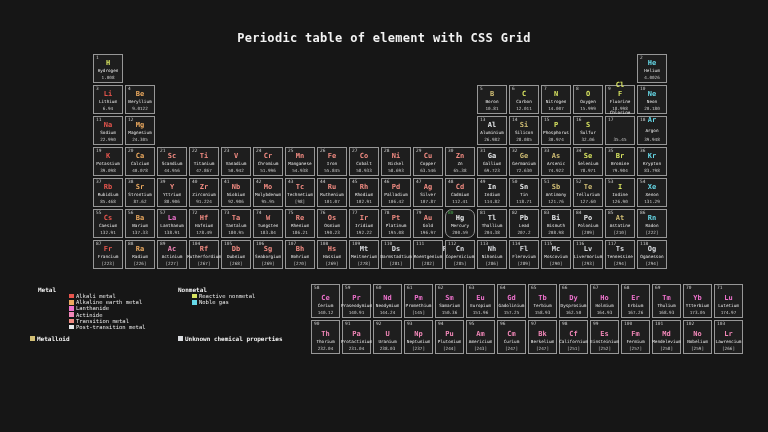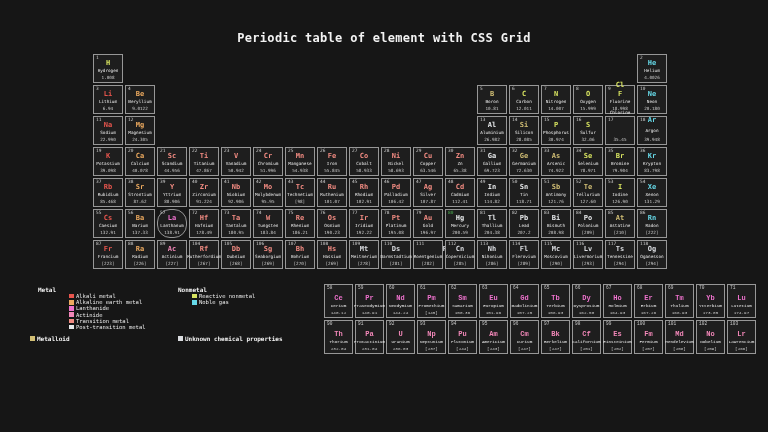--- a/index.html
+++ b/index.html
@@ -11,23 +11,23 @@
   .title{
     position:absolute;top:31px;left:0;right:0;text-align:center;
     font-size:12px;font-weight:bold;color:#f2f2f2;letter-spacing:0.3px;
   }
   .ptable{
     position:absolute;left:93px;top:54px;
     display:grid;grid-template-columns:repeat(18,30px);
     grid-template-rows:repeat(7,29px);gap:2px;
   }
   .fblock{
-    position:absolute;left:324px;top:284px;
+    position:absolute;left:311px;top:284px;
     display:grid;grid-template-columns:repeat(14,29px);
-    grid-template-rows:repeat(2,34px);gap:2px;font-family:Liberation Mono, monospace;
+    grid-template-rows:repeat(2,34px);gap:2px;
   }
   .cell{
     background:#1e1e1e;border:1px solid #979797;box-sizing:border-box;
     position:relative;display:flex;flex-direction:column;align-items:center;
     justify-content:flex-end;padding-bottom:2px;
   }
   .num{position:absolute;top:1px;left:2px;font-size:4.5px;color:#c9c9c9;line-height:1;}
   .sym{font-size:7px;font-weight:bold;line-height:1;margin-bottom:2px;}
   .nm{font-size:4.3px;color:#ececec;line-height:1;margin-bottom:2px;white-space:nowrap;}
   .ms{font-size:4.3px;color:#c9c9c9;line-height:1;white-space:nowrap;}
@@ -380,21 +380,21 @@
       <span class="sym" style="color: rgb(232, 85, 77);">Cs</span>
       <span class="nm">Caesium</span>
       <span class="ms">132.91</span>
     </div>
     <div class="cell" style="grid-area: 6 / 2;">
       <span class="num">56</span>
       <span class="sym" style="color: rgb(237, 170, 95);">Ba</span>
       <span class="nm">Barium</span>
       <span class="ms">137.33</span>
     </div>
-    <div class="cell" style="grid-area: 6 / 3; border-radius: 13px;">
+    <div class="cell" style="grid-area: 6 / 3;">
       <span class="num">57</span>
       <span class="sym" style="color: rgb(238, 114, 205);">La</span>
       <span class="nm">Lanthanum</span>
       <span class="ms">138.91</span>
     </div>
     <div class="cell" style="grid-area: 6 / 4;">
       <span class="num">72</span>
       <span class="sym" style="color: rgb(242, 139, 130);">Hf</span>
       <span class="nm">Hafnium</span>
       <span class="ms">178.49</span>
@@ -434,21 +434,21 @@
       <span class="sym" style="color: rgb(242, 139, 130);">Pt</span>
       <span class="nm">Platinum</span>
       <span class="ms">195.08</span>
     </div>
     <div class="cell" style="grid-area: 6 / 11;">
       <span class="num">79</span>
       <span class="sym" style="color: rgb(242, 139, 130);">Au</span>
       <span class="nm">Gold</span>
       <span class="ms">196.97</span>
     </div>
-    <div class="cell" style="grid-area: 6 / 12;">
+    <div class="cell" style="grid-area: 6 / 12; border-radius: 7px;">
       <span class="num" style="color: rgb(76, 175, 80);">80</span>
       <span class="sym" style="color: rgb(230, 232, 234);">Hg</span>
       <span class="nm">Mercury</span>
       <span class="ms">200.59</span>
     </div>
     <div class="cell" style="grid-area: 6 / 13;">
       <span class="num">81</span>
       <span class="sym" style="color: rgb(230, 232, 234);">Tl</span>
       <span class="nm">Thallium</span>
       <span class="ms">204.38</span>

